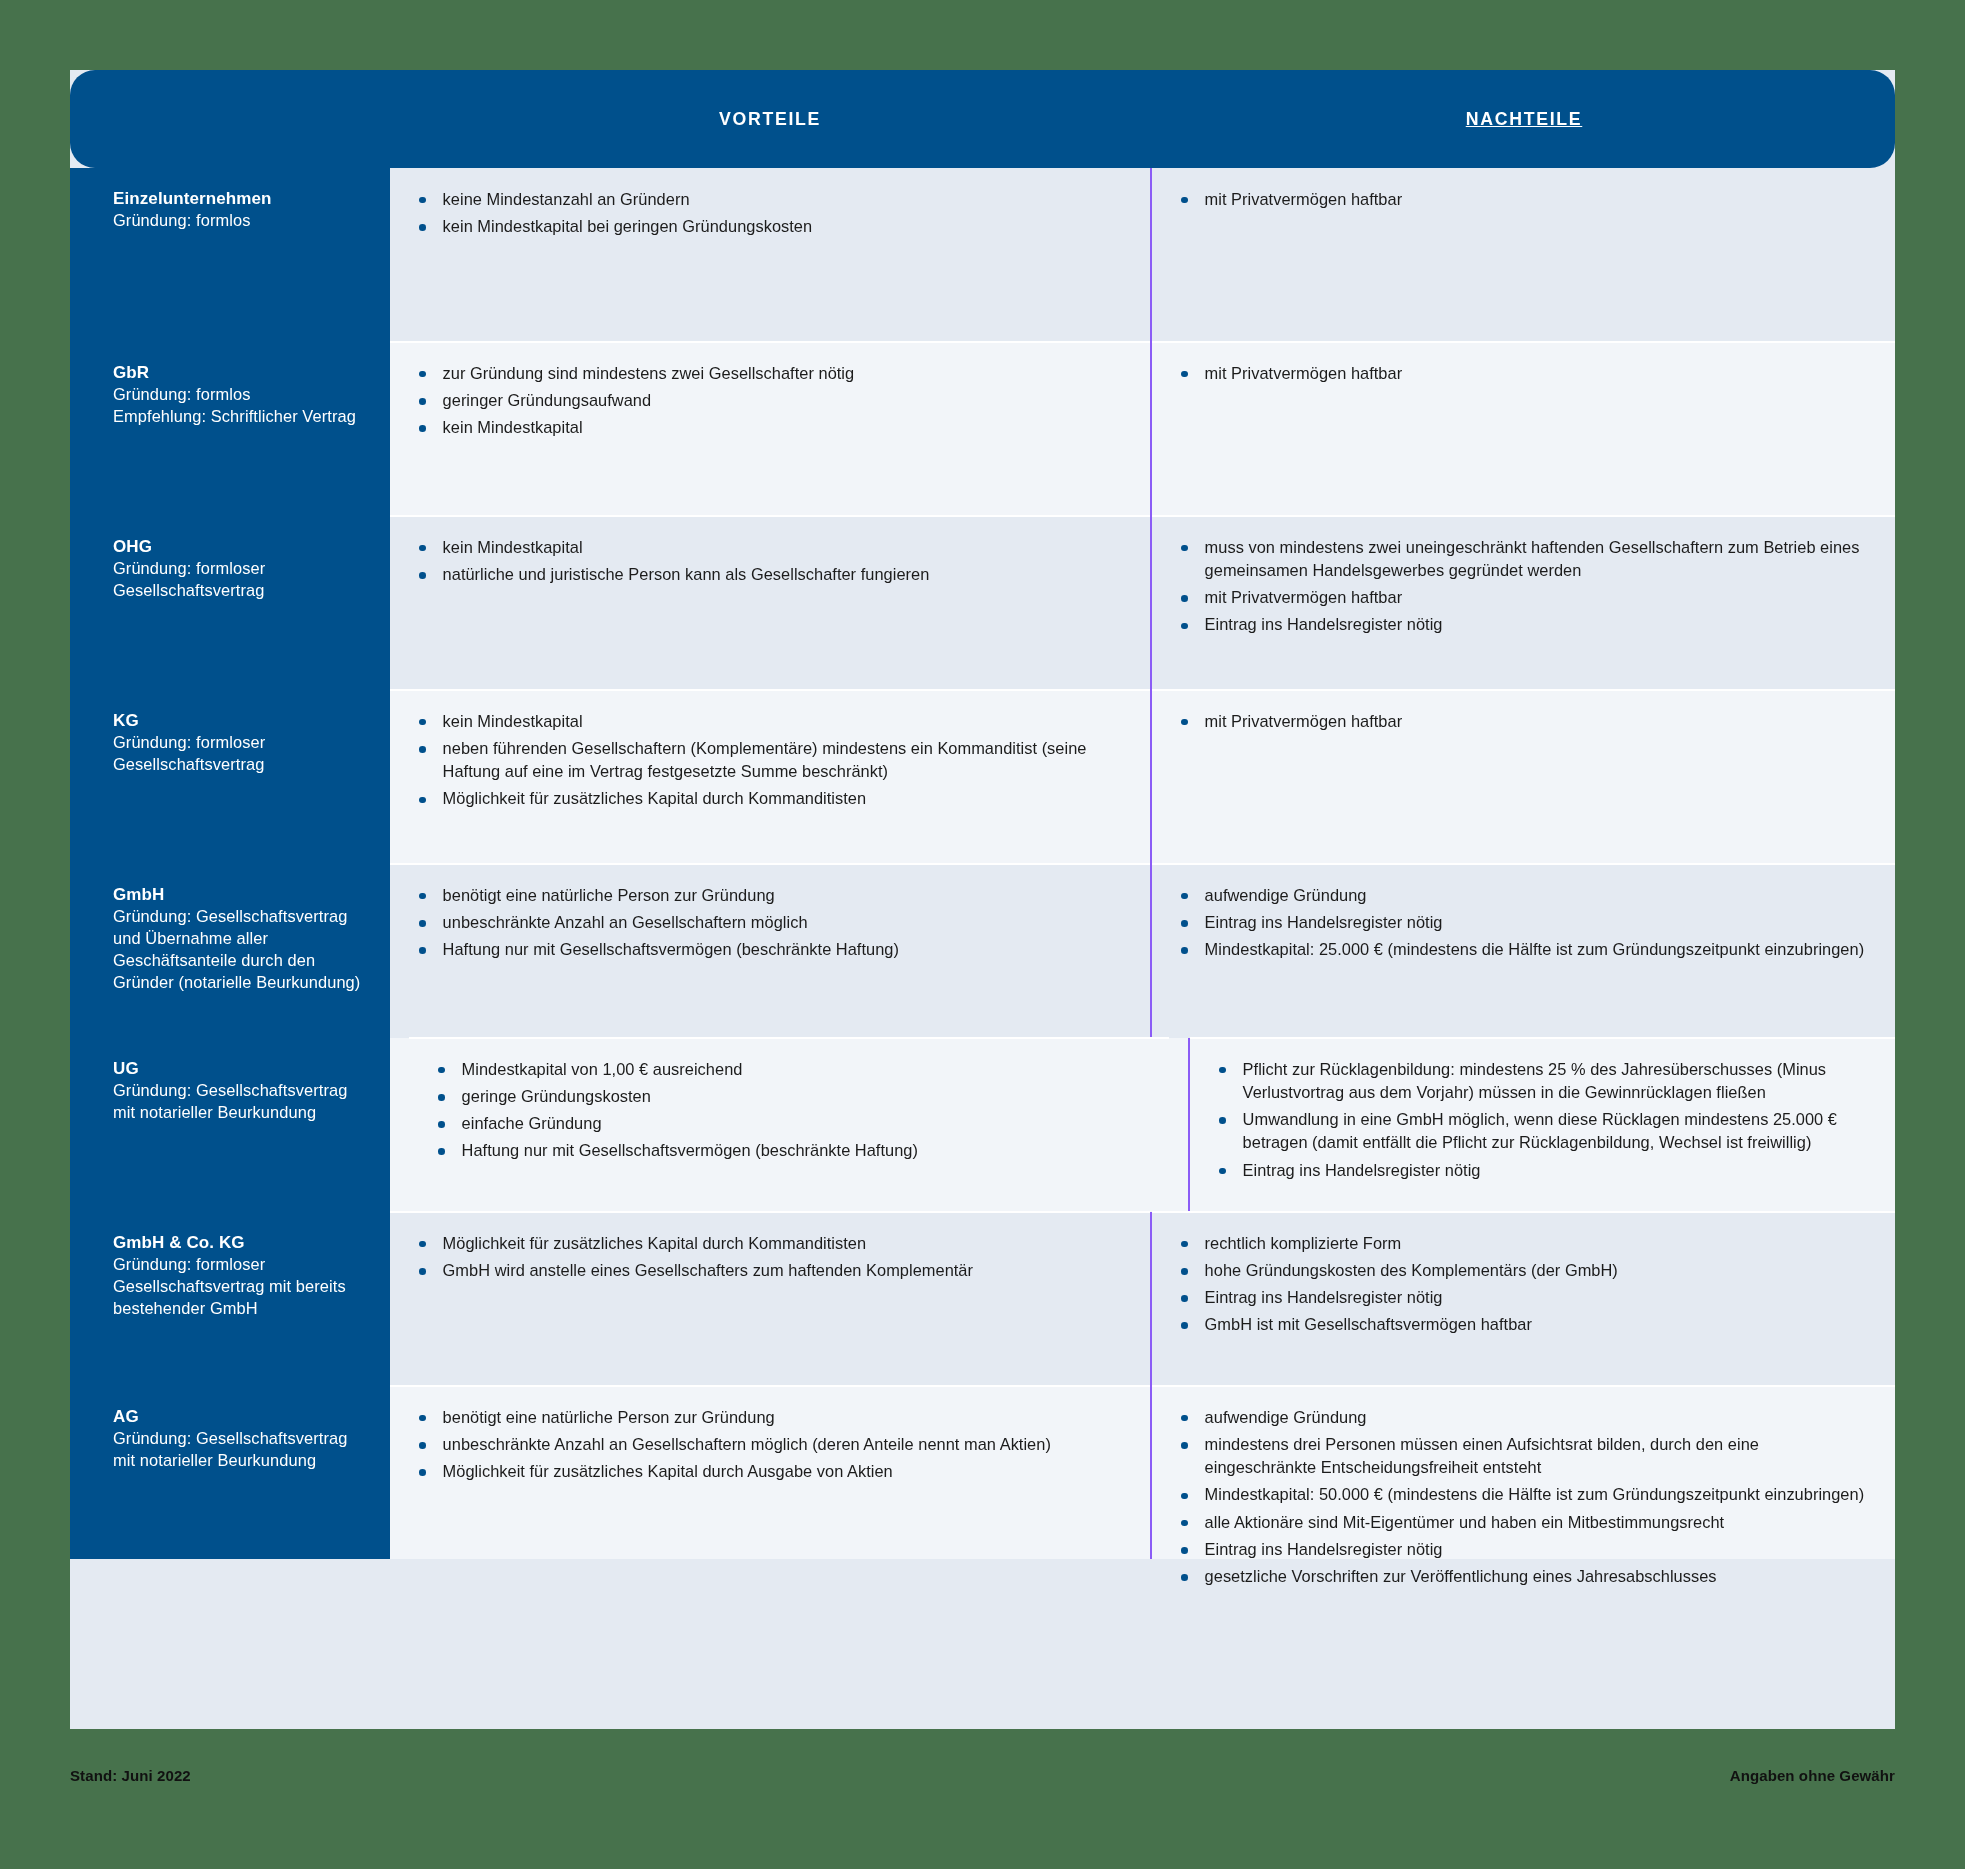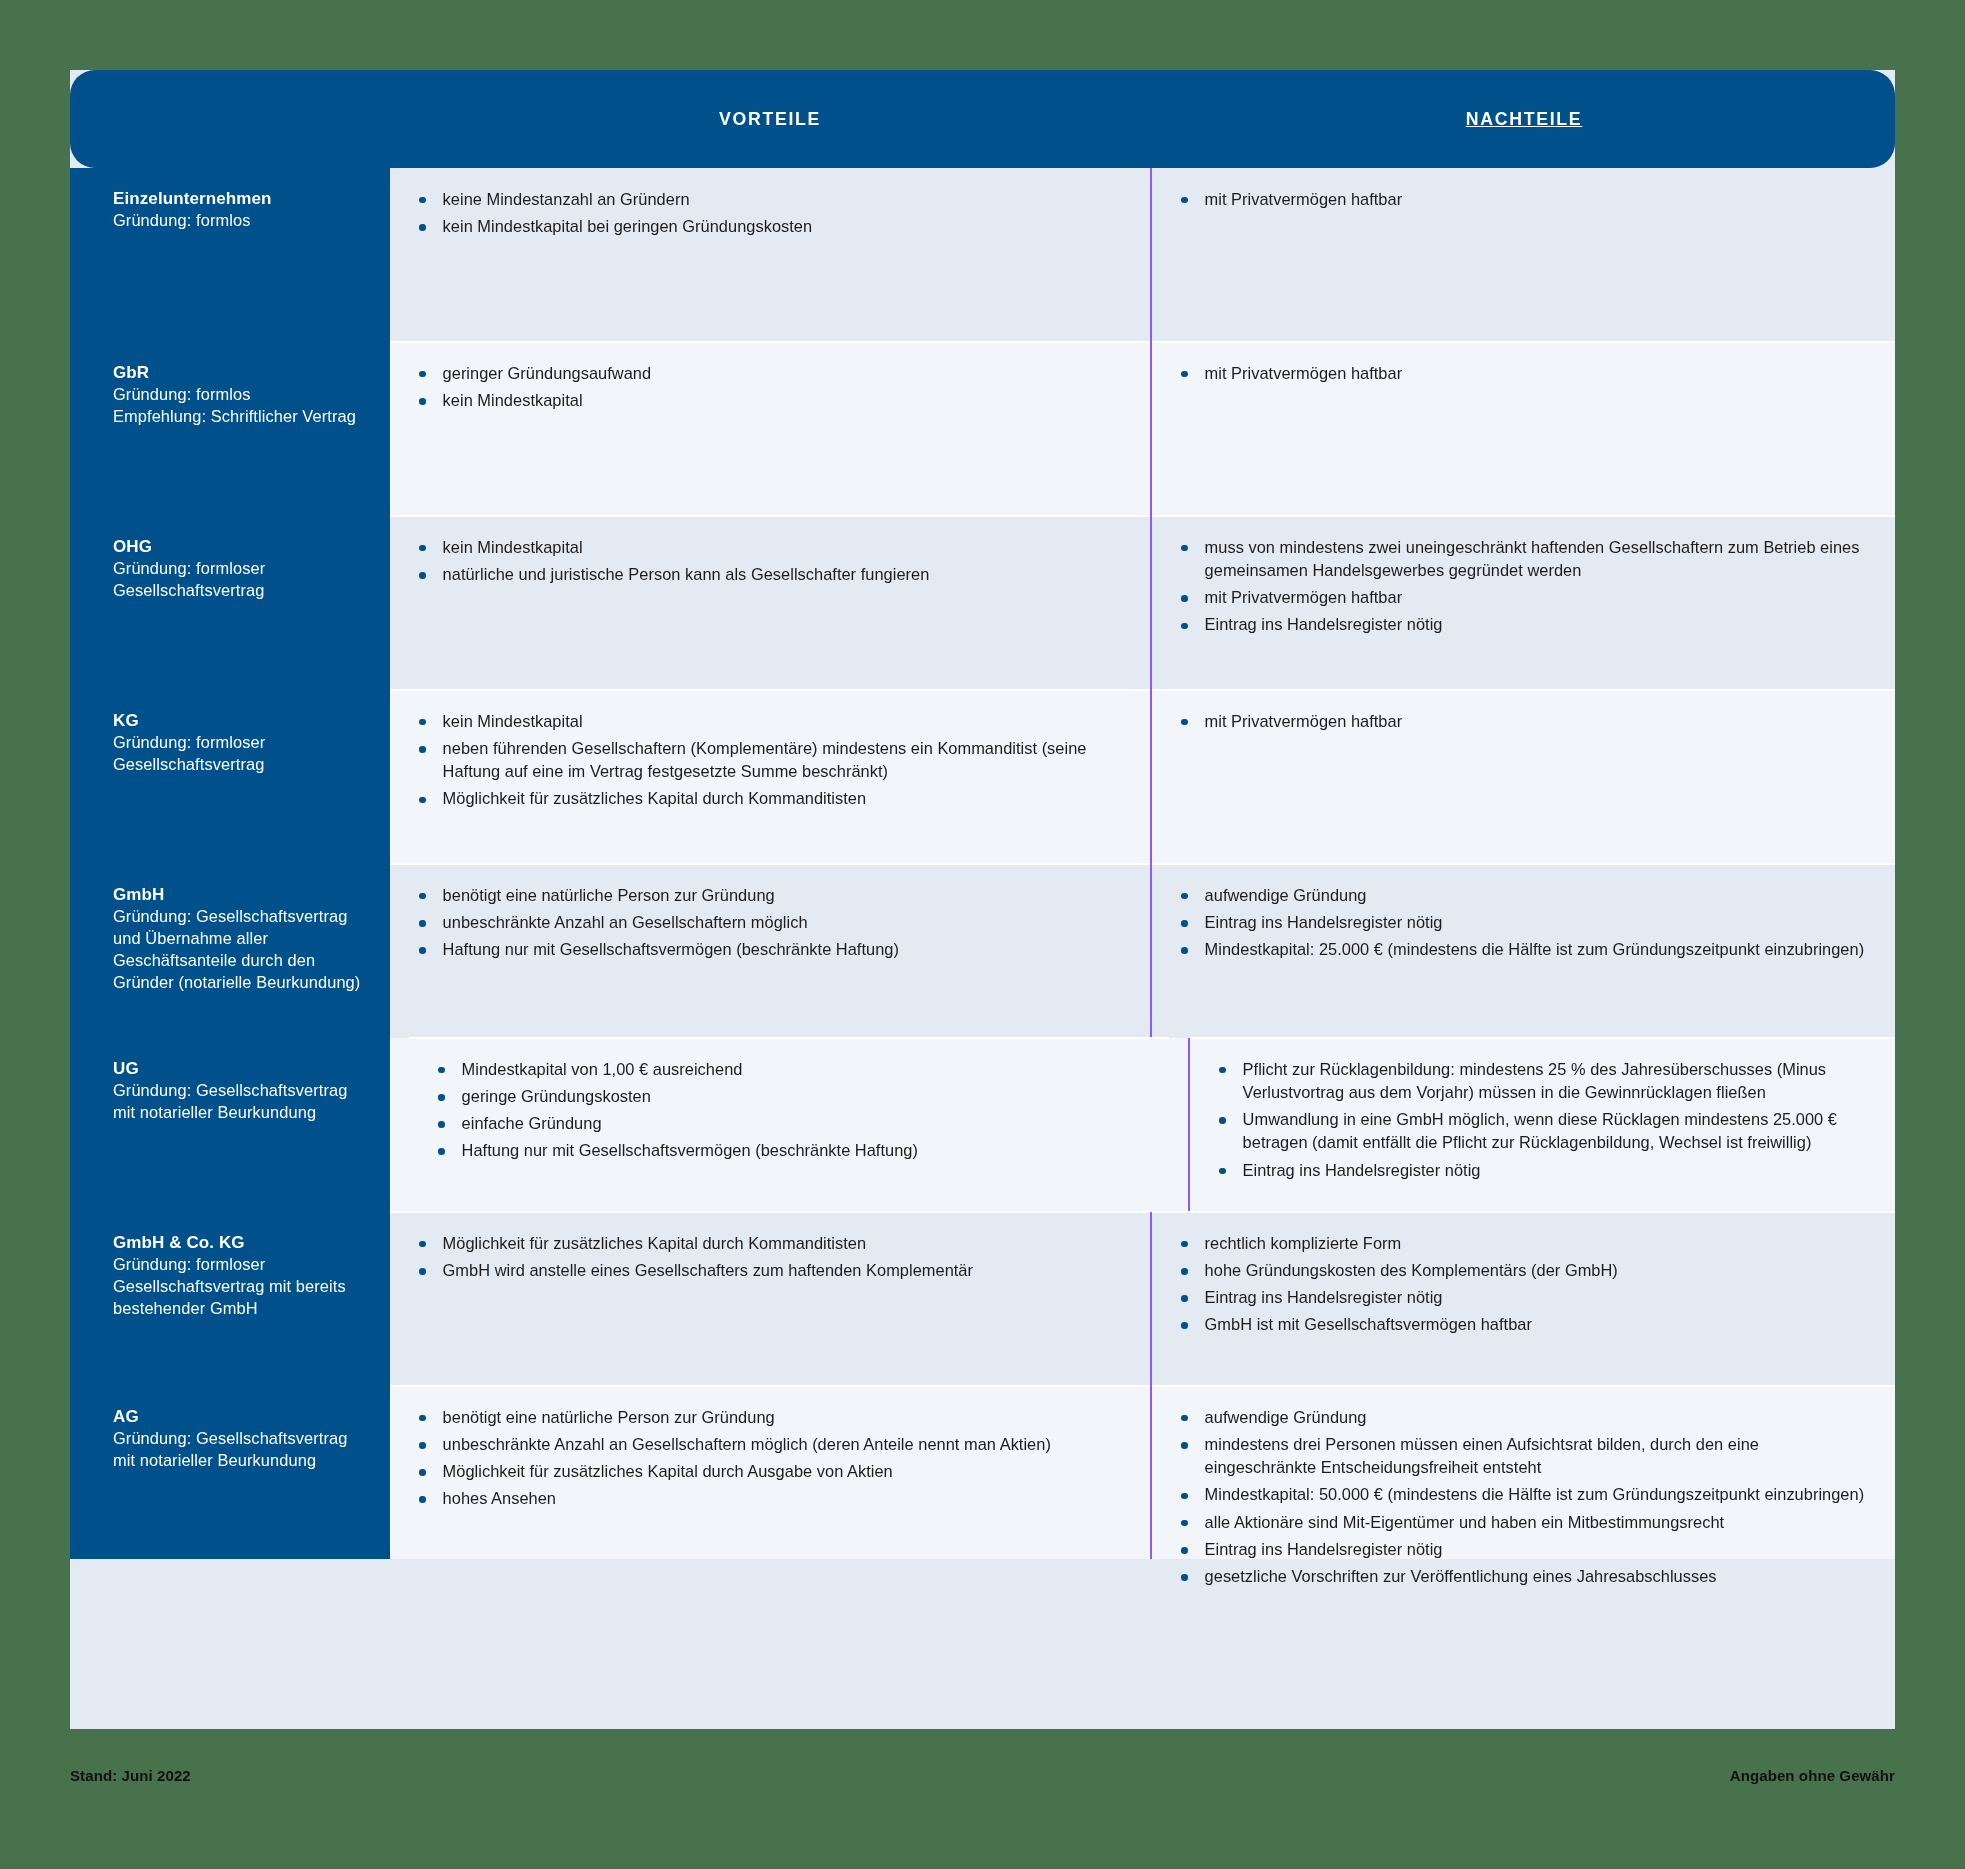--- a/index.html
+++ b/index.html
@@ -184,20 +184,21 @@
             </ul>
           </div>
         </div>
         <div class="row alt-b" style="height: 174px;">
           <div class="cell-label">
             <div class="label-title">GbR</div>
             <div class="label-sub">Gründung: formlos<br>Empfehlung: Schriftlicher Vertrag</div>
           </div>
           <div class="cell-pros">
             <ul class="bullets">
+              <li>zur Gründung sind mindestens zwei Gesellschafter nötig</li>
               <li>geringer Gründungsaufwand</li>
               <li>kein Mindestkapital</li>
             </ul>
           </div>
           <div class="cell-cons">
             <ul class="bullets">
               <li>mit Privatvermögen haftbar</li>
             </ul>
           </div>
         </div>
@@ -302,21 +303,20 @@
         <div class="row alt-b" style="height: 173px;">
           <div class="cell-label">
             <div class="label-title">AG</div>
             <div class="label-sub">Gründung: Gesellschaftsvertrag mit notarieller Beurkundung</div>
           </div>
           <div class="cell-pros">
             <ul class="bullets">
               <li>benötigt eine natürliche Person zur Gründung</li>
               <li>unbeschränkte Anzahl an Gesellschaftern möglich (deren Anteile nennt man Aktien)</li>
               <li>Möglichkeit für zusätzliches Kapital durch Ausgabe von Aktien</li>
-              <li>hohes Ansehen</li>
             </ul>
           </div>
           <div class="cell-cons">
             <ul class="bullets">
               <li>aufwendige Gründung</li>
               <li>mindestens drei Personen müssen einen Aufsichtsrat bilden, durch den eine eingeschränkte Entscheidungsfreiheit entsteht</li>
               <li>Mindestkapital: 50.000 € (mindestens die Hälfte ist zum Gründungszeitpunkt einzubringen)</li>
               <li>alle Aktionäre sind Mit-Eigentümer und haben ein Mitbestimmungsrecht</li>
               <li>Eintrag ins Handelsregister nötig</li>
               <li>gesetzliche Vorschriften zur Veröffentlichung eines Jahresabschlusses</li>

